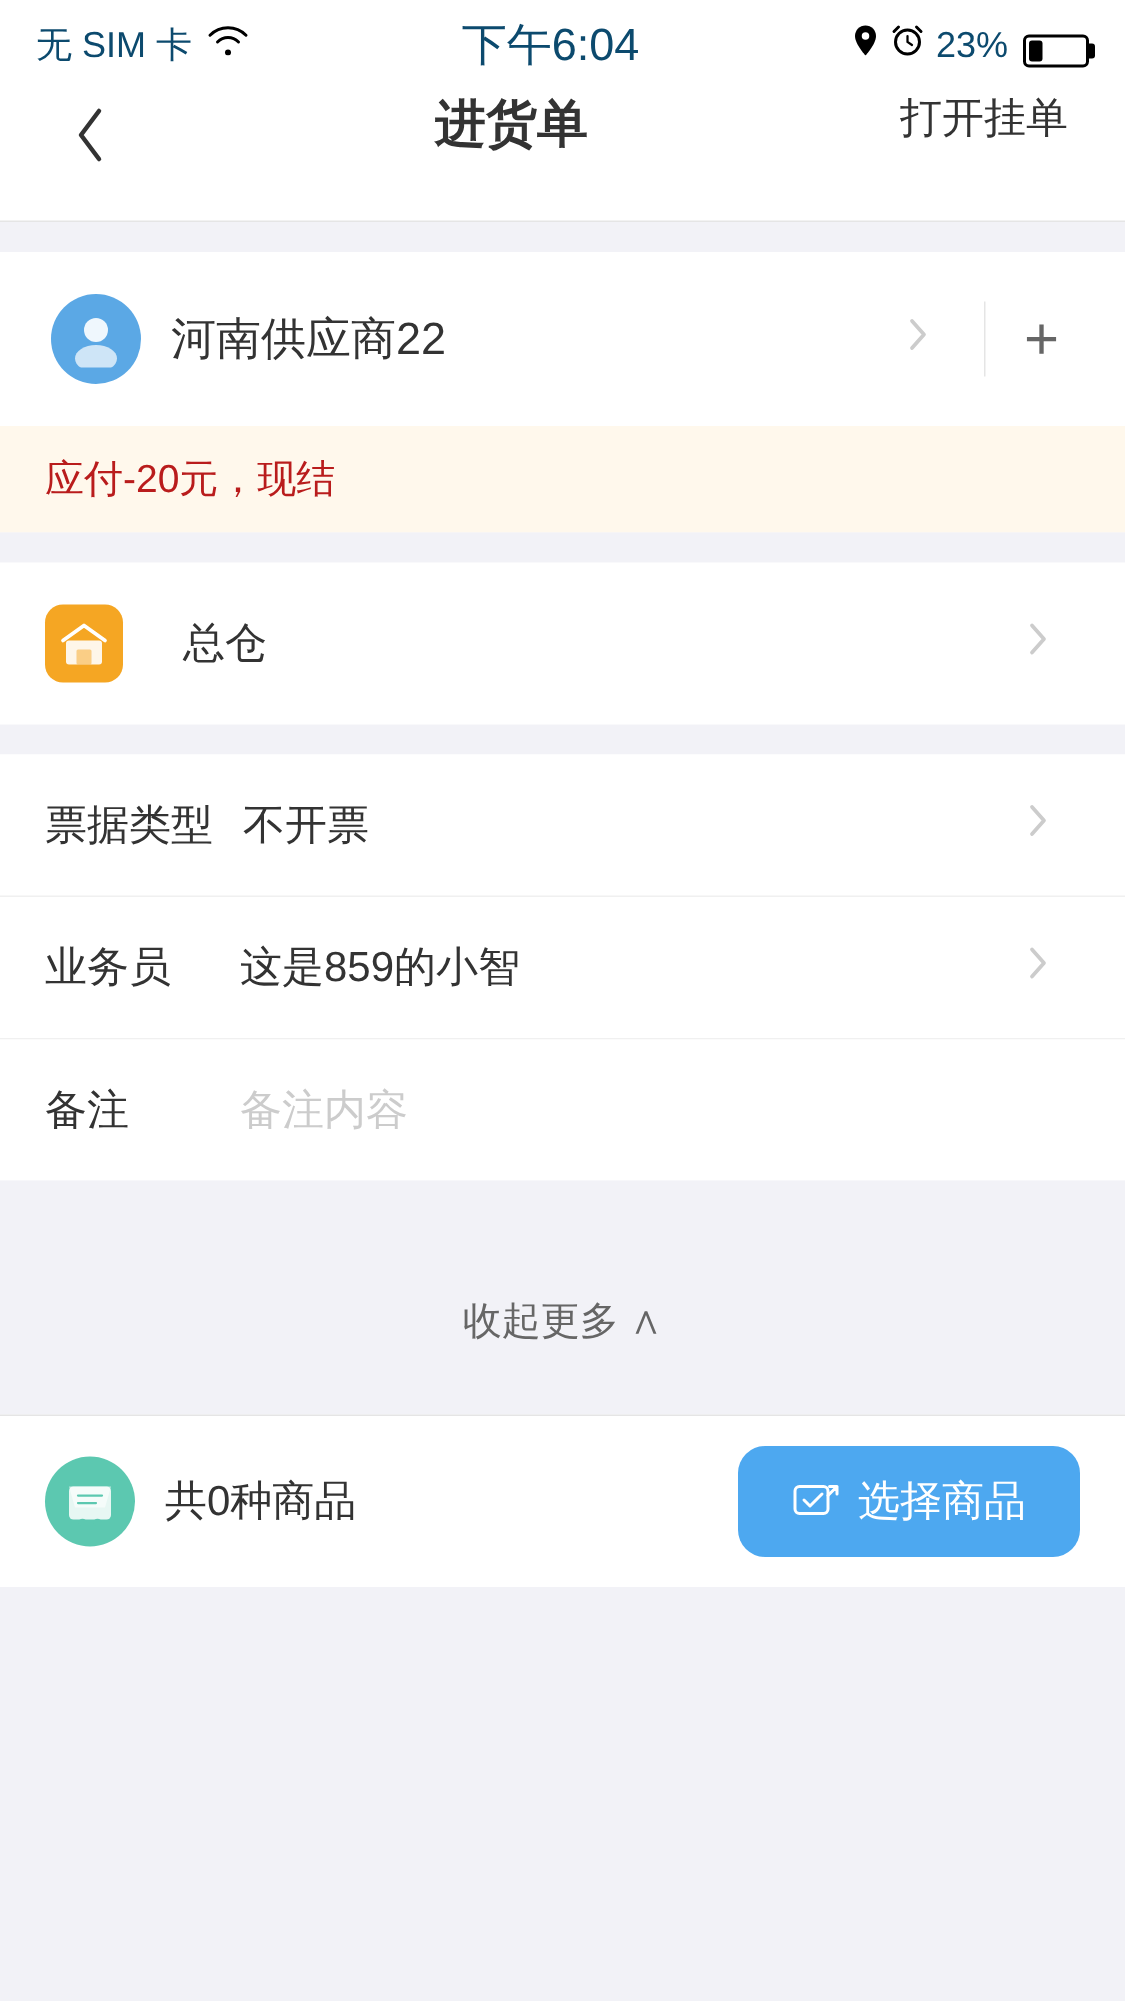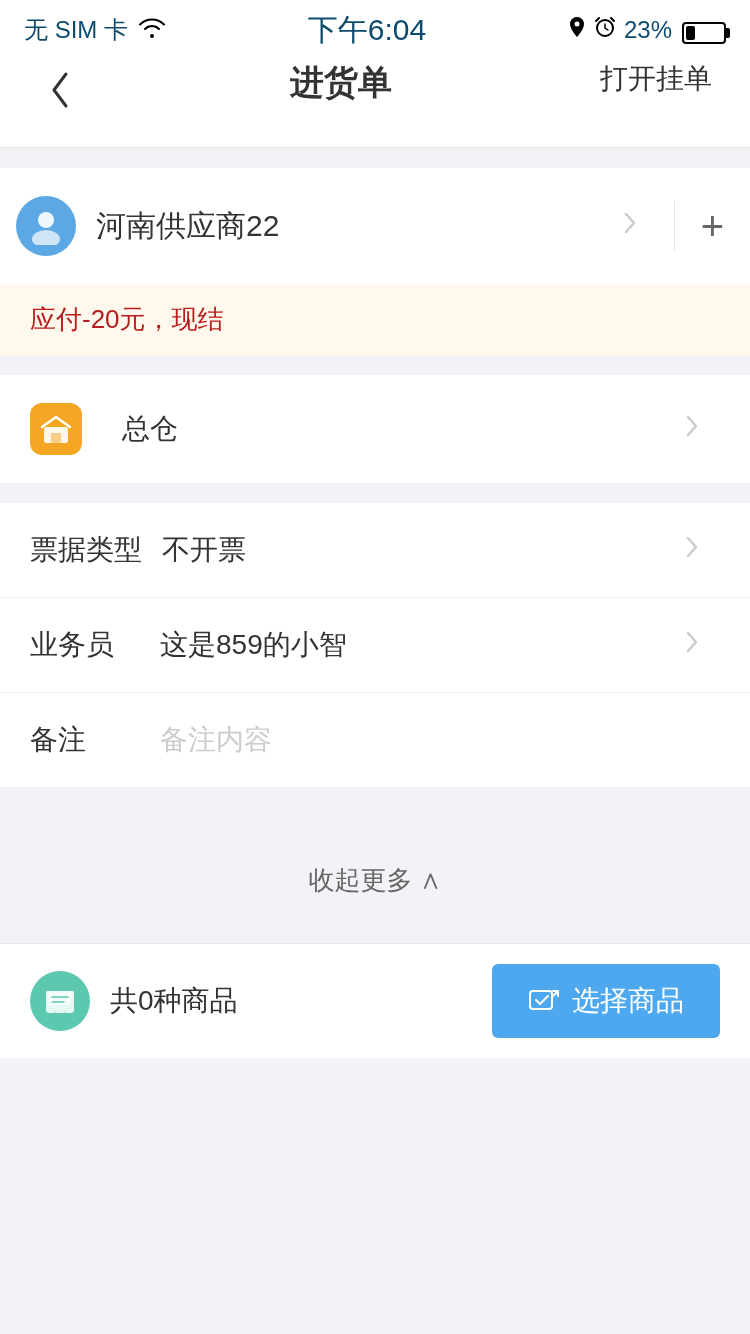--- a/index.html
+++ b/index.html
@@ -91,21 +91,21 @@
     
     .card {
       background: #fff;
       margin-bottom: 0;
     }
 
     
     .supplier-row {
       display: flex;
       align-items: center;
-      padding: 28px 16px;
+      padding: 28px 34px;
       background: #fff;
       border-bottom: none;
     }
     .supplier-avatar {
       width: 60px; height: 60px;
       border-radius: 50%;
       background: #5ba8e5;
       display: flex; align-items: center; justify-content: center;
       margin-right: 20px;
       flex-shrink: 0;
@@ -218,21 +218,21 @@
     }
     .product-count {
       flex: 1;
       font-size: 28px;
       color: #333;
     }
     .select-btn {
       background: #4da8f0;
       color: #fff;
       border: none;
-      border-radius: 6px;
+      border-radius: 18px;
       padding: 18px 36px;
       font-size: 28px;
       cursor: pointer;
       display: flex;
       align-items: center;
       gap: 12px;
     }
 
     
     .page-bg {

